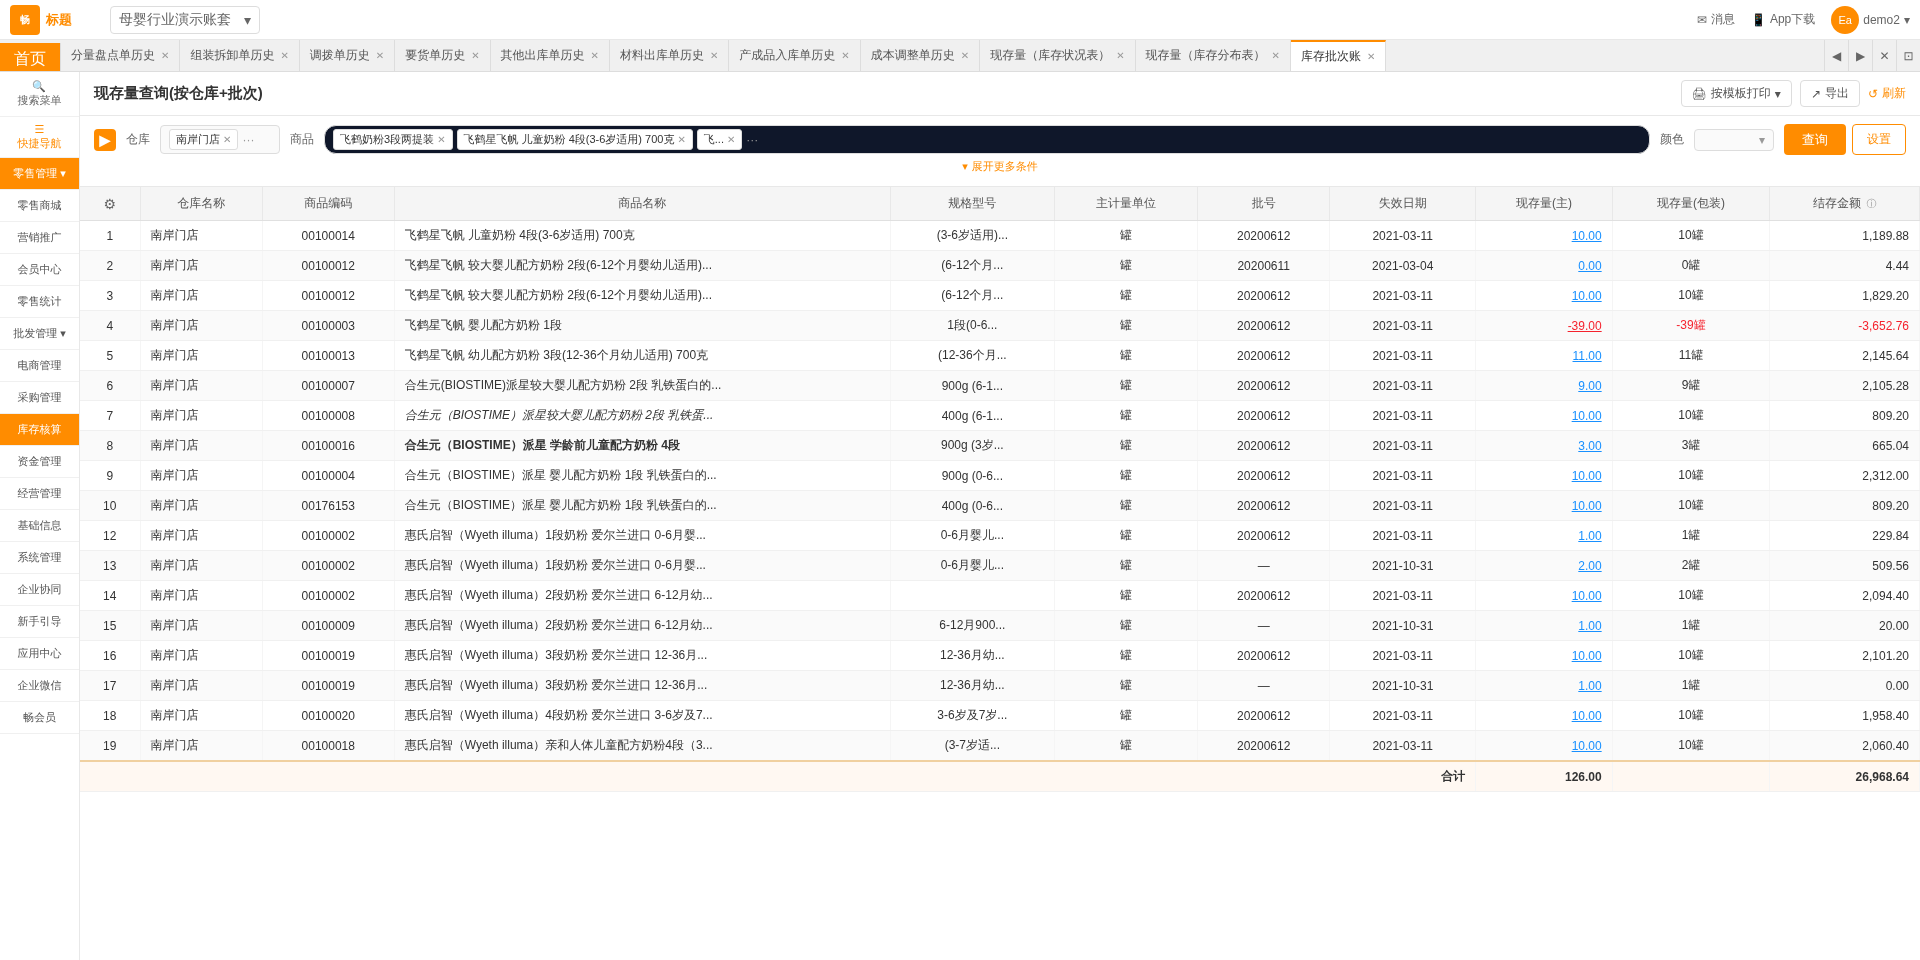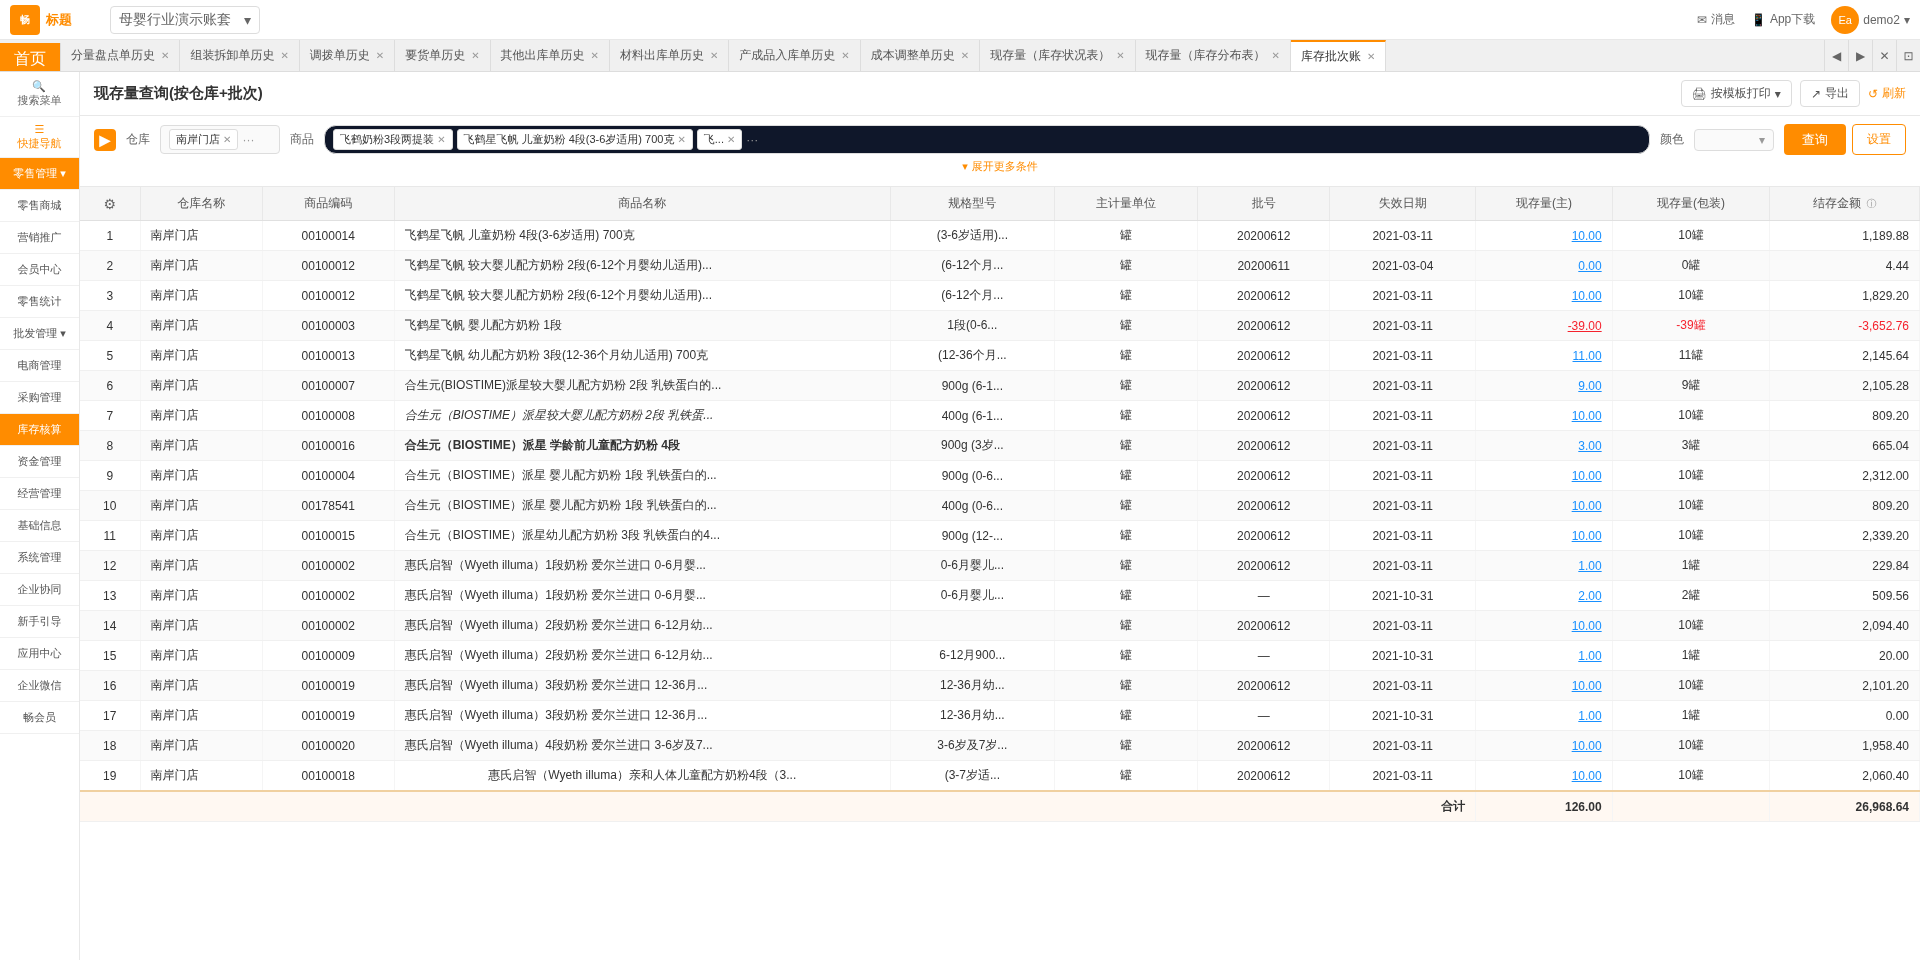--- a/index.html
+++ b/index.html
@@ -361,42 +361,29 @@
       <td>罐</td>
       <td>20200612</td>
       <td>2021-03-11</td>
       <td class="td-right "><span class="td-link ">10.00</span></td>
       <td class="">10罐</td>
       <td class="td-right ">2,312.00</td>
     </tr>
             <tr>
       <td>10</td>
       <td class="td-left">南岸门店</td>
-      <td>00178541</td>
+      <td>00176153</td>
       <td class="td-left" style="max-width:280px;overflow:hidden;text-overflow:ellipsis;">合生元（BIOSTIME）派星 婴儿配方奶粉 1段 乳铁蛋白的...</td>
       <td>400g (0-6...</td>
       <td>罐</td>
       <td>20200612</td>
       <td>2021-03-11</td>
       <td class="td-right "><span class="td-link ">10.00</span></td>
       <td class="">10罐</td>
       <td class="td-right ">809.20</td>
-    </tr>
-            <tr>
-      <td>11</td>
-      <td class="td-left">南岸门店</td>
-      <td>00100015</td>
-      <td class="td-left" style="max-width:280px;overflow:hidden;text-overflow:ellipsis;">合生元（BIOSTIME）派星幼儿配方奶粉 3段 乳铁蛋白的4...</td>
-      <td>900g (12-...</td>
-      <td>罐</td>
-      <td>20200612</td>
-      <td>2021-03-11</td>
-      <td class="td-right "><span class="td-link ">10.00</span></td>
-      <td class="">10罐</td>
-      <td class="td-right ">2,339.20</td>
     </tr>
             <tr>
       <td>12</td>
       <td class="td-left">南岸门店</td>
       <td>00100002</td>
       <td class="td-left" style="max-width:280px;overflow:hidden;text-overflow:ellipsis;">惠氏启智（Wyeth illuma）1段奶粉 爱尔兰进口 0-6月婴...</td>
       <td>0-6月婴儿...</td>
       <td>罐</td>
       <td>20200612</td>
       <td>2021-03-11</td>
@@ -479,21 +466,21 @@
       <td>20200612</td>
       <td>2021-03-11</td>
       <td class="td-right "><span class="td-link ">10.00</span></td>
       <td class="">10罐</td>
       <td class="td-right ">1,958.40</td>
     </tr>
             <tr>
       <td>19</td>
       <td class="td-left">南岸门店</td>
       <td>00100018</td>
-      <td class="td-left" style="max-width:280px;overflow:hidden;text-overflow:ellipsis;text-align:center;">惠氏启智（Wyeth illuma）亲和人体儿童配方奶粉4段（3...</td>
+      <td class="td-left" style="max-width:280px;overflow:hidden;text-overflow:ellipsis;">惠氏启智（Wyeth illuma）亲和人体儿童配方奶粉4段（3...</td>
       <td>(3-7岁适...</td>
       <td>罐</td>
       <td>20200612</td>
       <td>2021-03-11</td>
       <td class="td-right "><span class="td-link ">10.00</span></td>
       <td class="">10罐</td>
       <td class="td-right ">2,060.40</td>
     </tr>
           </tbody>
         <tfoot>

